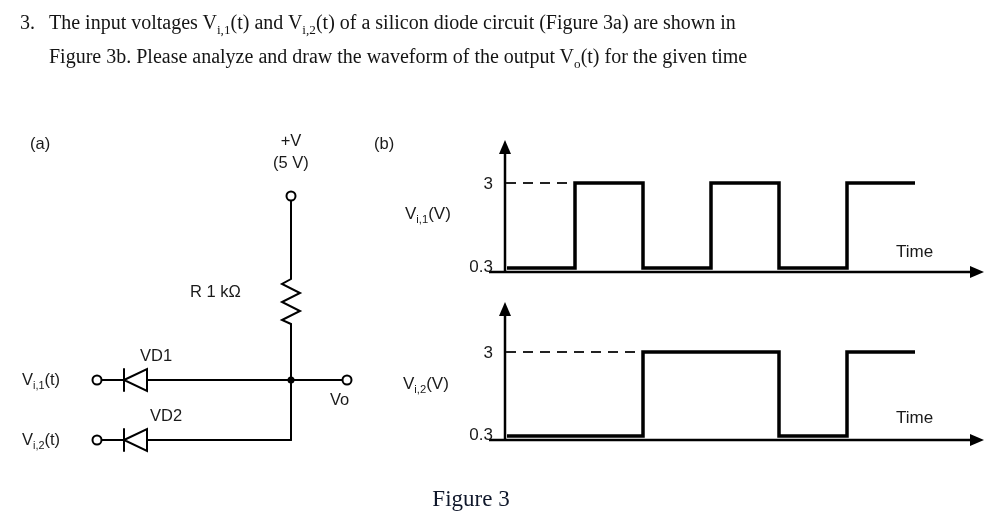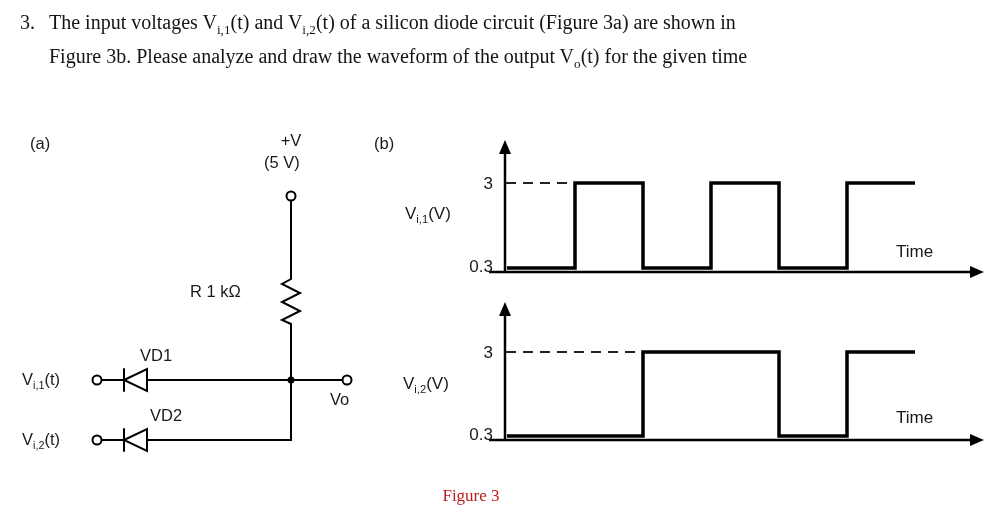--- a/index.html
+++ b/index.html
@@ -7,21 +7,21 @@
        font-family:"Liberation Sans",sans-serif;color:#111111;}
   .abs{position:absolute;}
   .serif{font-family:"Liberation Serif",serif;}
   .problem{left:8px;top:5px;width:968px;font-size:20px;line-height:34px;color:#141414;margin-left:12px;}
   .pline{white-space:nowrap;}
   .pline.indent{padding-left:29px;}
   .pnum{display:inline-block;width:29px;}
   sub{font-size:0.66em;line-height:0;}
   .clabel{font-size:16.5px;color:#1a1a1a;white-space:nowrap;}
   .plabel{font-size:17px;color:#1a1a1a;white-space:nowrap;}
-  .caption{font-size:17px;color:#b91c1c;}
+  .caption{font-size:23px;color:#0f172a;}
   svg{display:block;}
 </style>
 </head>
 <body>
 
 <div class="abs problem serif">
   <div class="pline"><span class="pnum">3.</span><span>The input voltages V</span><sub>i,1</sub><span>(t) and V</span><sub>i,2</sub><span>(t) of a silicon diode circuit (Figure 3a) are shown in</span></div>
   <div class="pline indent"><span>Figure 3b. Please analyze and draw the waveform of the output V</span><sub>o</sub><span>(t) for the given time</span></div>
 </div>
 
@@ -45,21 +45,21 @@
       <circle cx="77" cy="310" r="4.5"></circle>
       <line x1="82" y1="310" x2="104" y2="310"></line>
       <line x1="104" y1="299" x2="104" y2="321"></line>
       <polygon points="104,310 127,299 127,321" fill="#ffffff"></polygon>
       <line x1="127" y1="310" x2="271" y2="310"></line>
       <line x1="271" y1="310" x2="271" y2="250"></line>
       <circle cx="271" cy="250" r="3.5" fill="#000000" stroke="none"></circle>
     </g>
   </svg>
   <span class="abs clabel" style="left:244px;top:1px;width:54px;text-align:center">+V</span>
-  <span class="abs clabel" style="left:244px;top:23px;width:54px;text-align:left">(5 V)</span>
+  <span class="abs clabel" style="left:244px;top:23px;width:54px;text-align:center">(5 V)</span>
   <span class="abs clabel" style="left:170px;top:152px;width:80px;text-align:left">R 1 kΩ</span>
   <span class="abs clabel" style="left:120px;top:216px">VD1</span>
   <span class="abs clabel" style="left:130px;top:276px">VD2</span>
   <span class="abs clabel" style="left:2px;top:240px"><span>V</span><sub>i,1</sub><span>(t)</span></span>
   <span class="abs clabel" style="left:2px;top:300px"><span>V</span><sub>i,2</sub><span>(t)</span></span>
   <span class="abs clabel" style="left:310px;top:260px">Vo</span>
 </div>
 
 <div class="abs" style="left:395px;top:138px;width:590px;height:155px">
   <svg width="590" height="155" viewBox="0 0 590 155">

